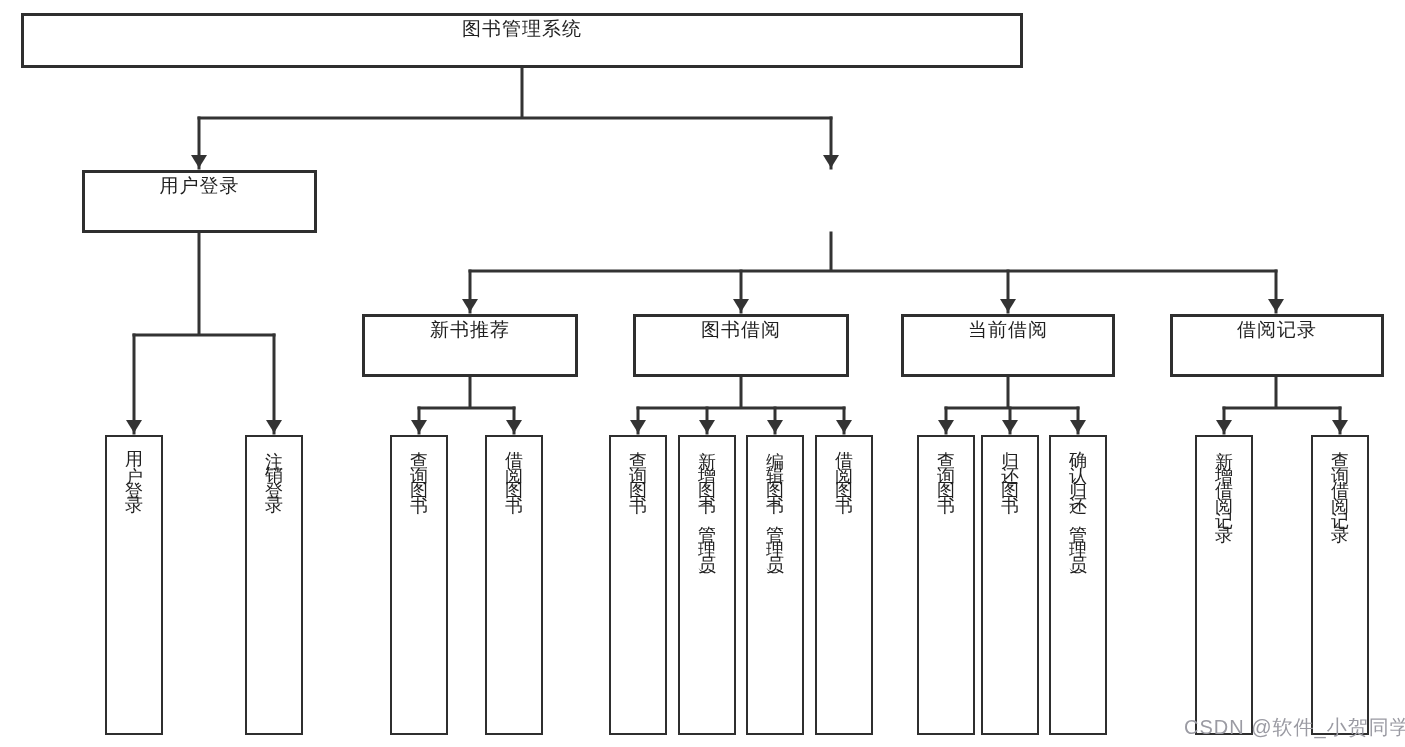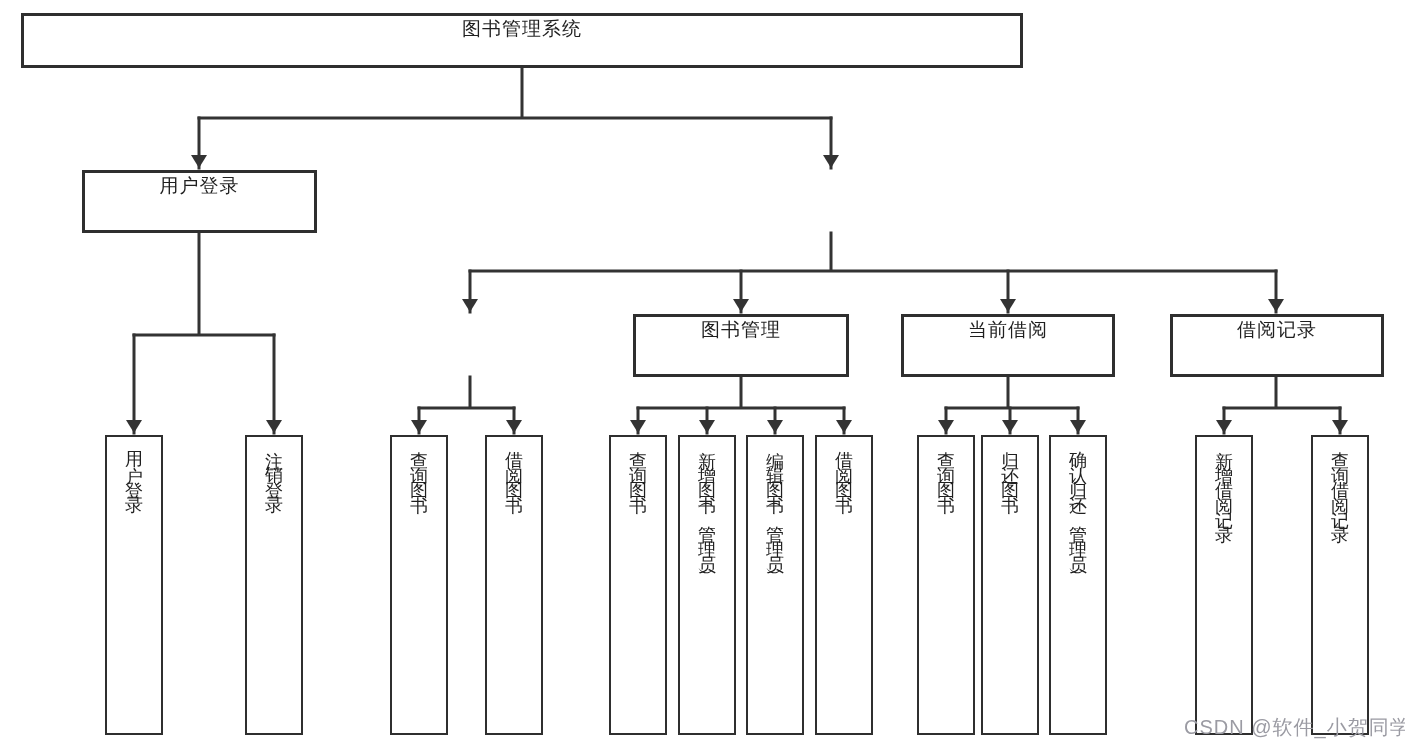--- a/index.html
+++ b/index.html
@@ -126,22 +126,25 @@
   </svg>
 
   <div class="node h" style="left:21px;top:13px;width:1002px;height:55px">
     <span>图书管理系统</span>
   </div>
 
   <div class="node h" style="left:82px;top:170px;width:235px;height:63px">
     <span>用户登录</span>
   </div>
 
+  <div class="node h" style="left:362px;top:314px;width:216px;height:63px">
+    <span>新书推荐</span>
+  </div>
   <div class="node h" style="left:633px;top:314px;width:216px;height:63px">
-    <span>图书管理</span>
+    <span>图书借阅</span>
   </div>
   <div class="node h" style="left:901px;top:314px;width:214px;height:63px">
     <span>当前借阅</span>
   </div>
   <div class="node h" style="left:1170px;top:314px;width:214px;height:63px">
     <span>借阅记录</span>
   </div>
 
   <div class="node leaf" style="left:105px;top:435px;width:58px;height:300px">
     <span>用户登录</span>

